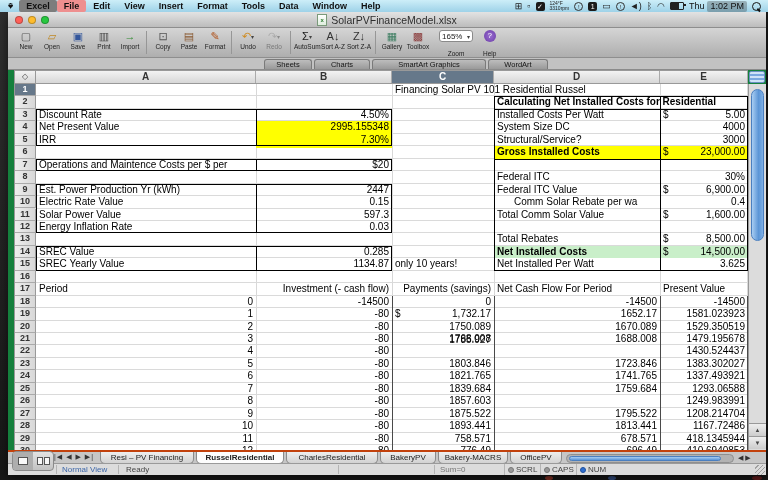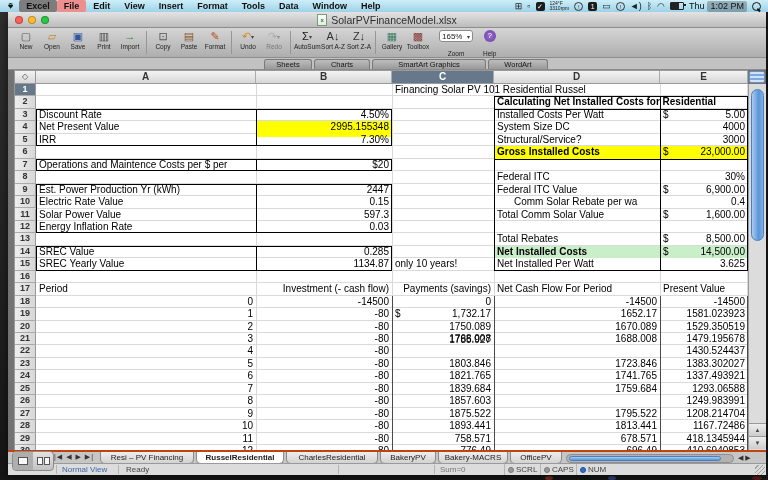--- a/index.html
+++ b/index.html
@@ -26,21 +26,21 @@
   .clockpill{background:rgba(40,40,40,.30);border-radius:2px;padding:0 3px;line-height:11px;}
   .mag{width:7px;height:7px;border:1.5px solid #151515;border-radius:50%;position:relative;margin-right:3px;}
   .mag::after{content:"";position:absolute;left:5px;top:5px;width:4px;height:1.5px;background:#151515;
               transform:rotate(45deg);transform-origin:0 0;}
   
   .desk-left{position:absolute;left:0;top:12px;width:8px;bottom:0;background:linear-gradient(#303030,#171717);}
   .desk-right{position:absolute;right:0;top:12px;width:2px;bottom:0;background:#1a1a1a;}
   .desk-bottom{position:absolute;left:0;right:0;top:475px;height:5px;background:#181818;}
   .blob{position:absolute;border-radius:50%;}
   
-  .window{position:absolute;left:8px;top:12px;width:758px;height:463px;background:#737373;
+  .window{position:absolute;left:8px;top:12px;width:758px;height:463px;background:#15803d;
           box-shadow:0 3px 10px rgba(0,0,0,.6);}
   .titlebar{position:absolute;left:0;top:0;right:0;height:16px;
             background:linear-gradient(#e3e3e3,#bcbcbc);border-bottom:1px solid #8e8e8e;box-sizing:border-box;}
   .lights{position:absolute;left:7px;top:4px;display:flex;gap:5px;}
   .light{width:8px;height:8px;border-radius:50%;border:1px solid rgba(0,0,0,.25);box-sizing:border-box;}
   .title{position:absolute;left:0;right:0;top:0;height:16px;display:flex;align-items:center;
          justify-content:center;font-size:10.5px;color:#2e2e2e;gap:4px;}
   .docicon{width:8px;height:10px;background:linear-gradient(#fff,#dfeede);border:1px solid #7a9a7a;
            font-size:6px;line-height:10px;color:#2e7d32;text-align:center;font-weight:bold;}
   
@@ -360,21 +360,21 @@
         <div class="cell ov" style="left: 356px; top: 0px; width: 102px; height: 12.45px;">Financing Solar PV 101 Residential Russel</div>
         <div class="cell" style="left: 0px; top: 24.9px; width: 220px; height: 12.45px;">Discount Rate</div>
         <div class="cell b ov" style="left: 458px; top: 12.45px; width: 166px; height: 12.45px;">Calculating Net Installed Costs for Residential</div>
         <div class="cell r" style="left: 220px; top: 24.9px; width: 136px; height: 12.45px;">4.50%</div>
         <div class="cell" style="left: 458px; top: 24.9px; width: 166px; height: 12.45px;">Installed Costs Per Watt</div>
         <div class="cell cur" style="left: 624px; top: 24.9px; width: 88px; height: 12.45px;">
           <span>$</span>
           <span>5.00</span>
         </div>
         <div class="cell" style="left: 0px; top: 37.35px; width: 220px; height: 12.45px;">Net Present Value</div>
-        <div class="cell r ylw" style="left: 220px; top: 37.35px; width: 136px; height: 16px;">2995.155348</div>
+        <div class="cell r ylw" style="left: 220px; top: 37.35px; width: 136px; height: 27px;">2995.155348</div>
         <div class="cell" style="left: 458px; top: 37.35px; width: 166px; height: 12.45px;">System Size DC</div>
         <div class="cell r" style="left: 624px; top: 37.35px; width: 88px; height: 12.45px;">4000</div>
         <div class="cell" style="left: 0px; top: 49.8px; width: 220px; height: 12.45px;">IRR</div>
         <div class="cell r" style="left: 220px; top: 49.8px; width: 136px; height: 12.45px;">7.30%</div>
         <div class="cell" style="left: 458px; top: 49.8px; width: 166px; height: 12.45px;">Structural/Service?</div>
         <div class="cell r" style="left: 624px; top: 49.8px; width: 88px; height: 12.45px;">3000</div>
         <div class="cell ylw b" style="left: 458px; top: 62.25px; width: 166px; height: 12.45px;">Gross Installed Costs</div>
         <div class="cell cur ylw" style="left: 624px; top: 62.25px; width: 88px; height: 12.45px;">
           <span>$</span>
           <span>23,000.00</span>

